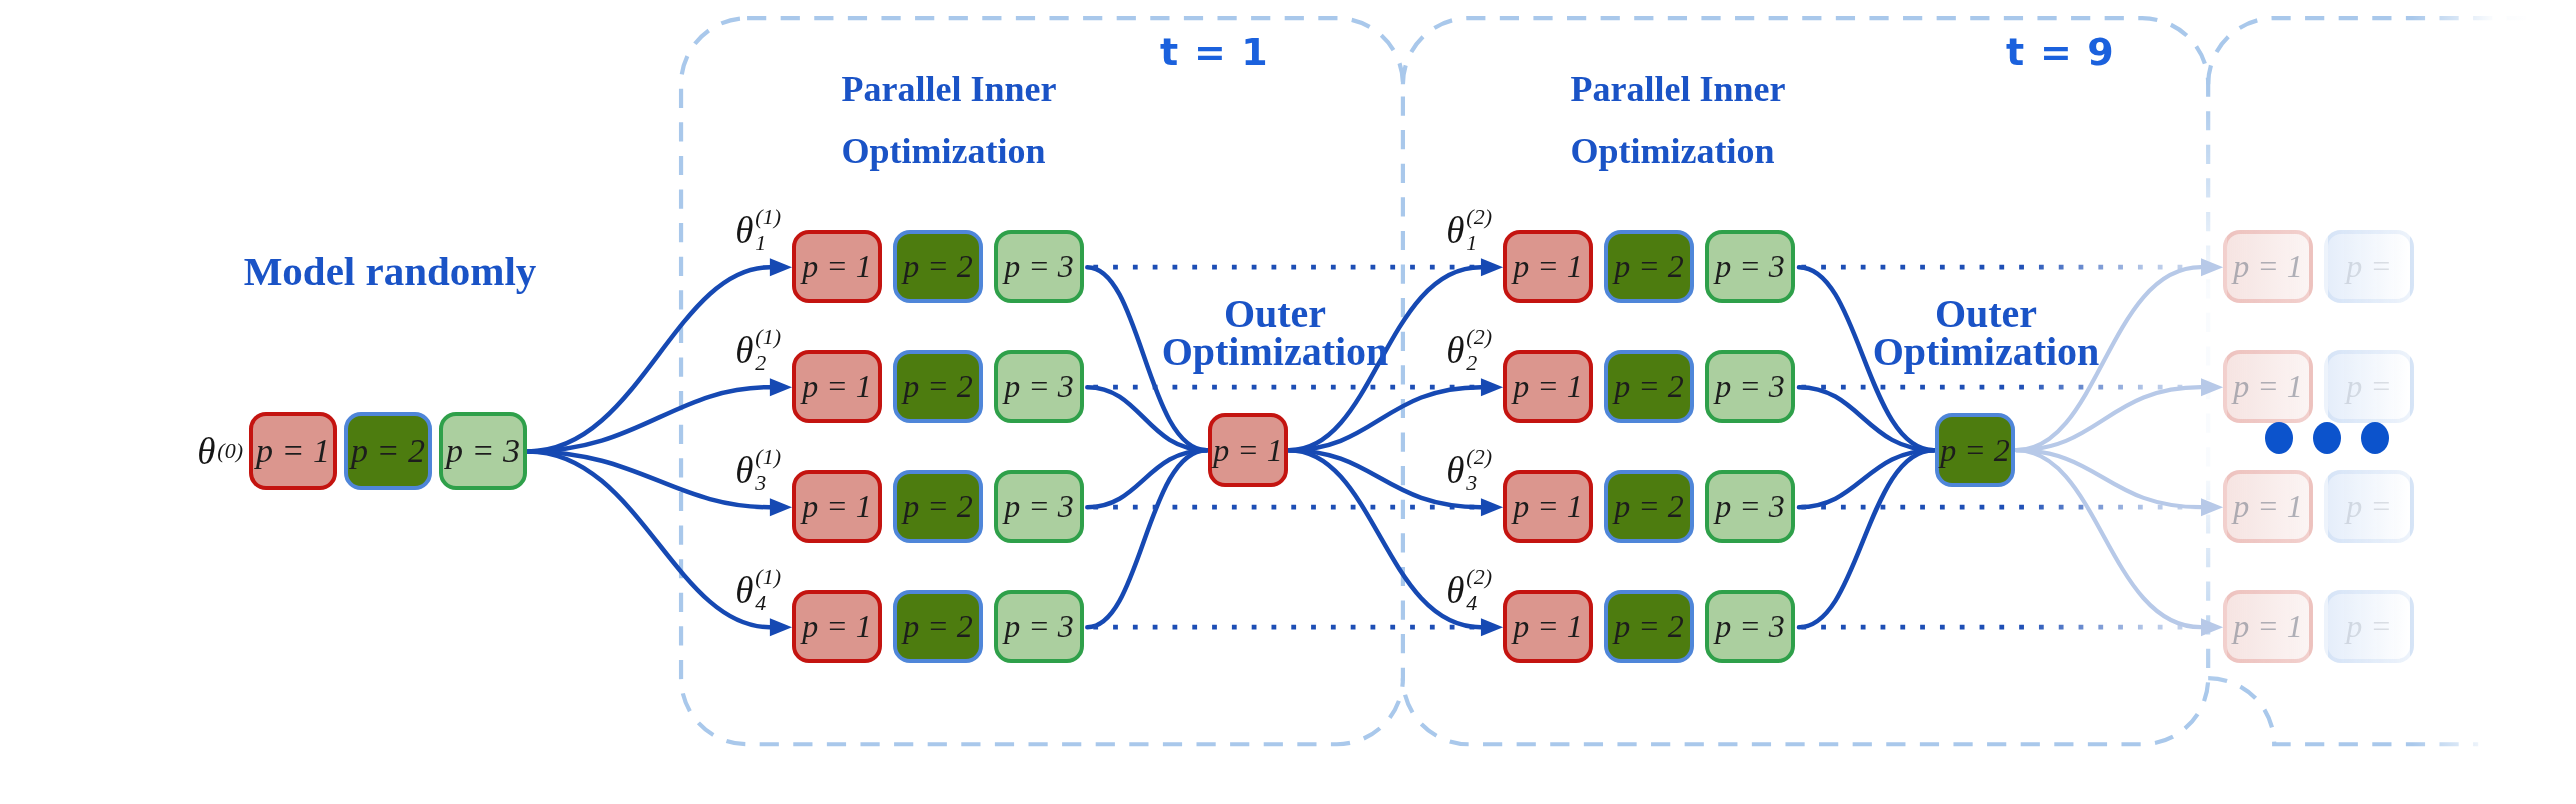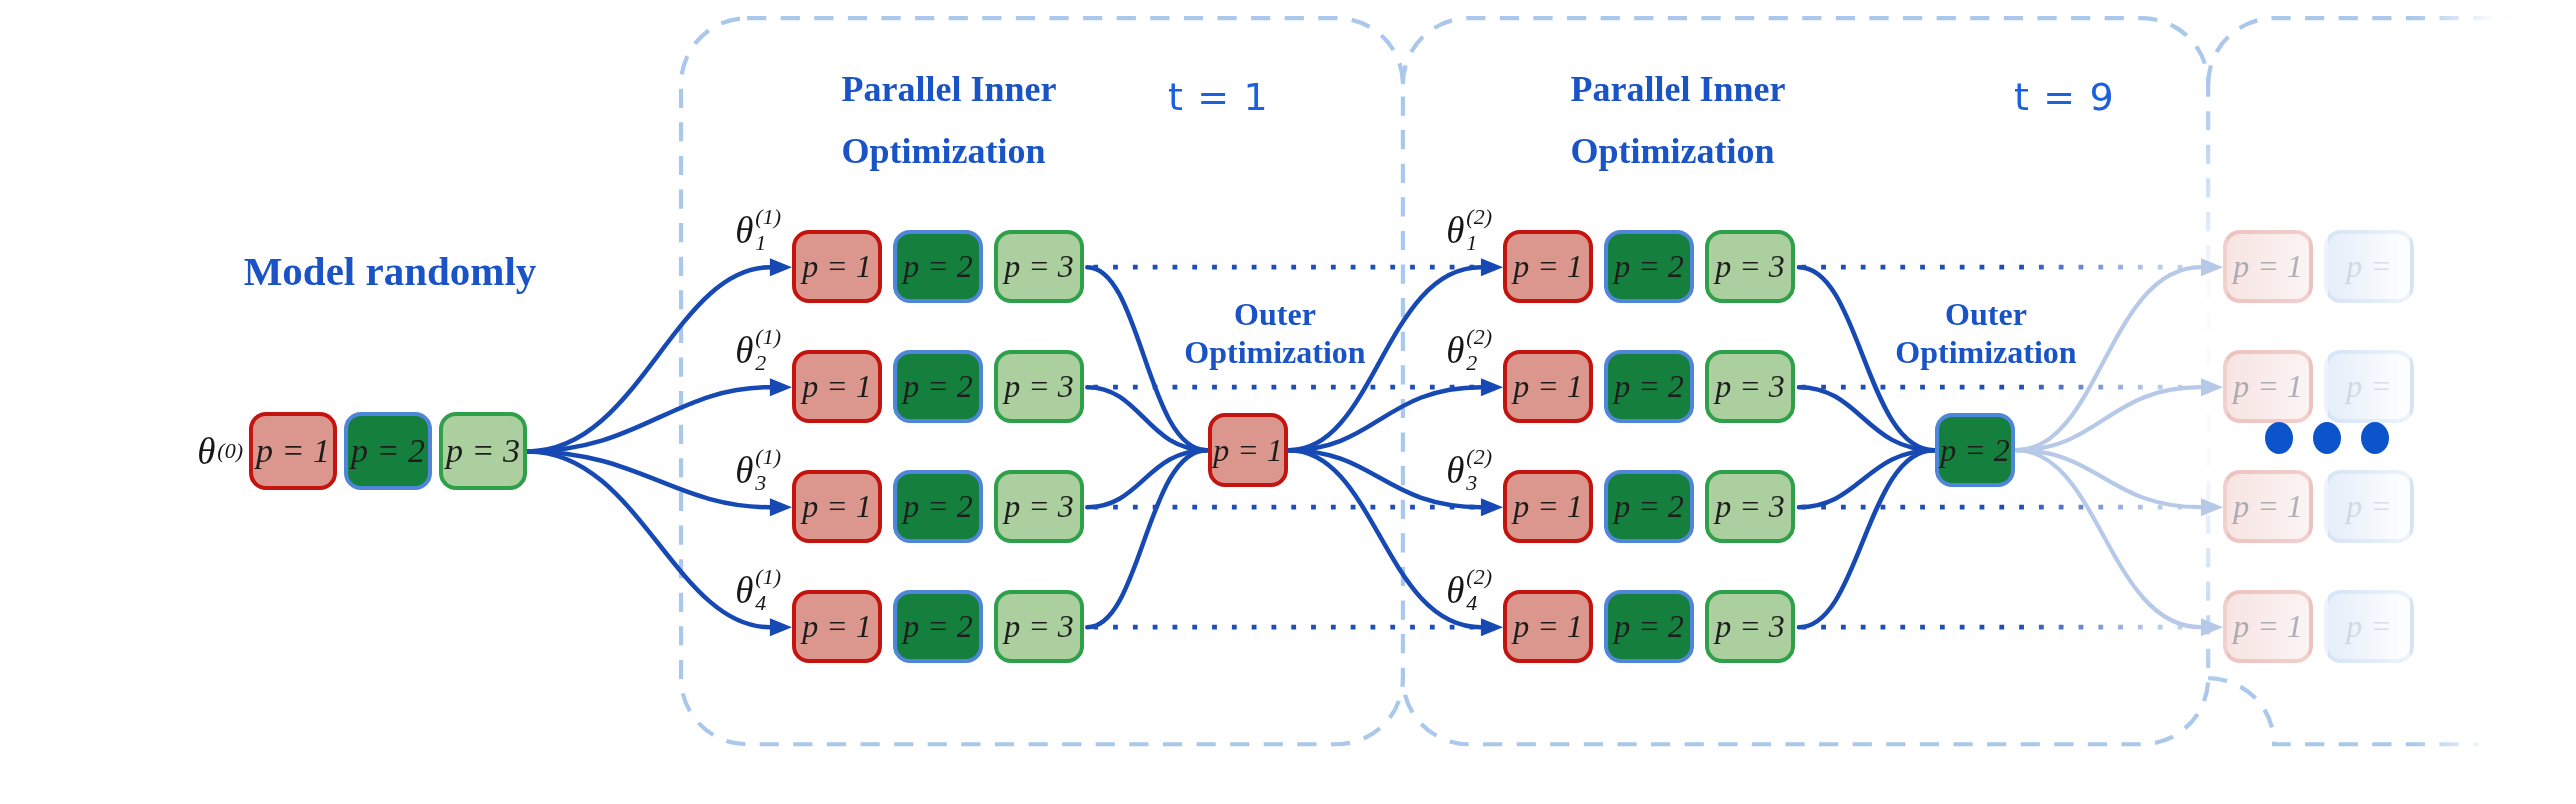--- a/index.html
+++ b/index.html
@@ -7,21 +7,21 @@
     position:relative;width:2576px;height:805px;background:#ffffff;overflow:hidden;
     font-family:"Liberation Serif", serif;
   }
   #wires{position:absolute;left:0;top:0;}
   .shard{
     position:absolute;display:flex;align-items:center;justify-content:center;
     border-radius:17px;font-style:italic;font-family:"Liberation Serif", serif;
     color:#1d1d1d;box-sizing:border-box;white-space:nowrap;
   }
   .v-red   {background:#db968e;border:4.2px solid #c41410;}
-  .v-blue  {background:#15803d;border:4.2px solid #4f86d9;}
+  .v-blue  {background:#4d7c0f;border:4.2px solid #4f86d9;}
   .v-green {background:#abcf9f;border:4.2px solid #2fa04a;}
   .v-red-faded{
     background:linear-gradient(to right, rgba(219,150,142,.26), rgba(219,150,142,.10));
     border:4.2px solid rgba(196,30,20,.17);color:rgba(100,110,125,.50);
   }
   .v-blue-faded{
     background:linear-gradient(to right, rgba(169,198,239,.30), rgba(169,198,239,0));
     border:4.2px solid rgba(79,134,217,.10);color:rgba(100,110,125,.20);
   }
   .big-title{
@@ -30,26 +30,26 @@
     font-size:36px;line-height:62px;
   }
   .caption{
     position:absolute;transform:translateX(-50%);text-align:center;white-space:nowrap;
     font-family:"Liberation Serif", serif;font-weight:bold;color:#1a53c6;
     font-size:41px;line-height:72px;
   }
   .outer-title{
     position:absolute;transform:translateX(-50%);text-align:center;white-space:nowrap;
     font-family:"Liberation Serif", serif;font-weight:bold;color:#1a53c6;
-    font-size:32px;line-height:38px;
+    font-size:40px;line-height:38px;
   }
   .t-label{
     position:absolute;transform:translateX(-100%);white-space:nowrap;
-    font-family:"DejaVu Sans", sans-serif;font-weight:normal;color:#1b61dd;
-    font-size:38px;letter-spacing:1.2px;margin-top:45px;
+    font-family:"DejaVu Sans", sans-serif;font-weight:bold;color:#1b61dd;
+    font-size:38px;letter-spacing:1.2px;
   }
   .theta-label{
     position:absolute;transform:translate(-100%,-50%);white-space:nowrap;
     display:flex;align-items:center;color:#161616;
     font-family:"Liberation Serif", serif;font-style:italic;
   }
   .theta-label .tbase{font-size:37px;}
   .theta-label .ss{
     display:inline-flex;flex-direction:column;align-items:flex-start;
     font-size:22px;line-height:26.4px;margin-left:1.8px;

